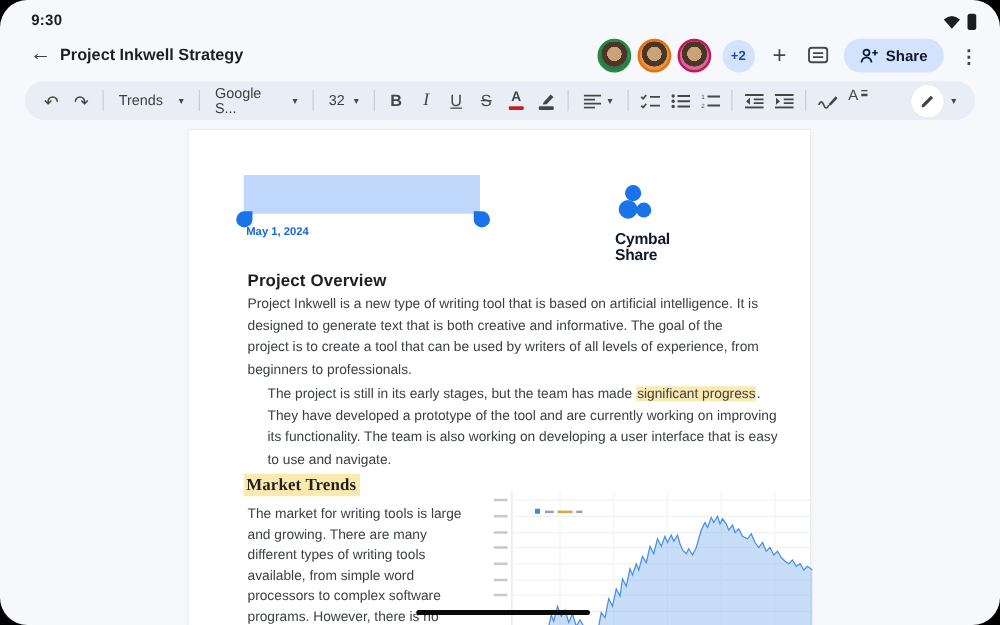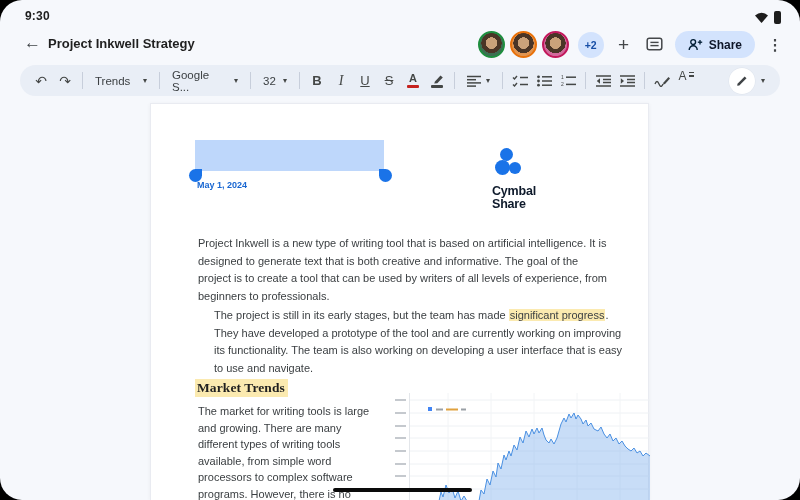--- a/index.html
+++ b/index.html
@@ -246,20 +246,21 @@
         <i style="left:8px; top:0; width:13px; height:13px;"></i>
         <i style="left:3px; top:12px; width:15px; height:15px;"></i>
         <i style="left:17px; top:14px; width:12px; height:12px;"></i>
       </div>
       <div class="logo-text">
         <div>Cymbal</div>
         <div>Share</div>
       </div>
     </div>
 
+    <div class="doc-h2" style="left:47px; top:113px;">Project Overview</div>
 
     <div class="para" style="left:47px; top:131px; width:414px;">Project Inkwell is a new type of writing tool that is based on artificial intelligence. It is designed to generate text that is both creative and informative. The goal of the project is to create a tool that can be used by writers of all levels of experience, from beginners to professionals.</div>
 
     <div class="para" style="left:47px; top:203px; width:414px;margin-left:16px;"><span>The project is still in its early stages, but the team has made </span><span class="hl">significant progress</span><span>. They have developed a prototype of the tool and are currently working on improving its functionality. The team is also working on developing a user interface that is easy to use and navigate.</span></div>
 
     <div class="doc-h2" style="left:44px; top:276px;font-family:Liberation Serif, serif;"><span class="h2-hl">Market Trends</span></div>
 
     <div class="para" style="left:47px; top:299px; width:180px; line-height:16.6px;">The market for writing tools is large and growing. There are many different types of writing tools available, from simple word processors to complex software programs. However, there is no other writing tool on the market that is based</div>
 
     <svg class="chart" viewBox="0 0 257 108">

